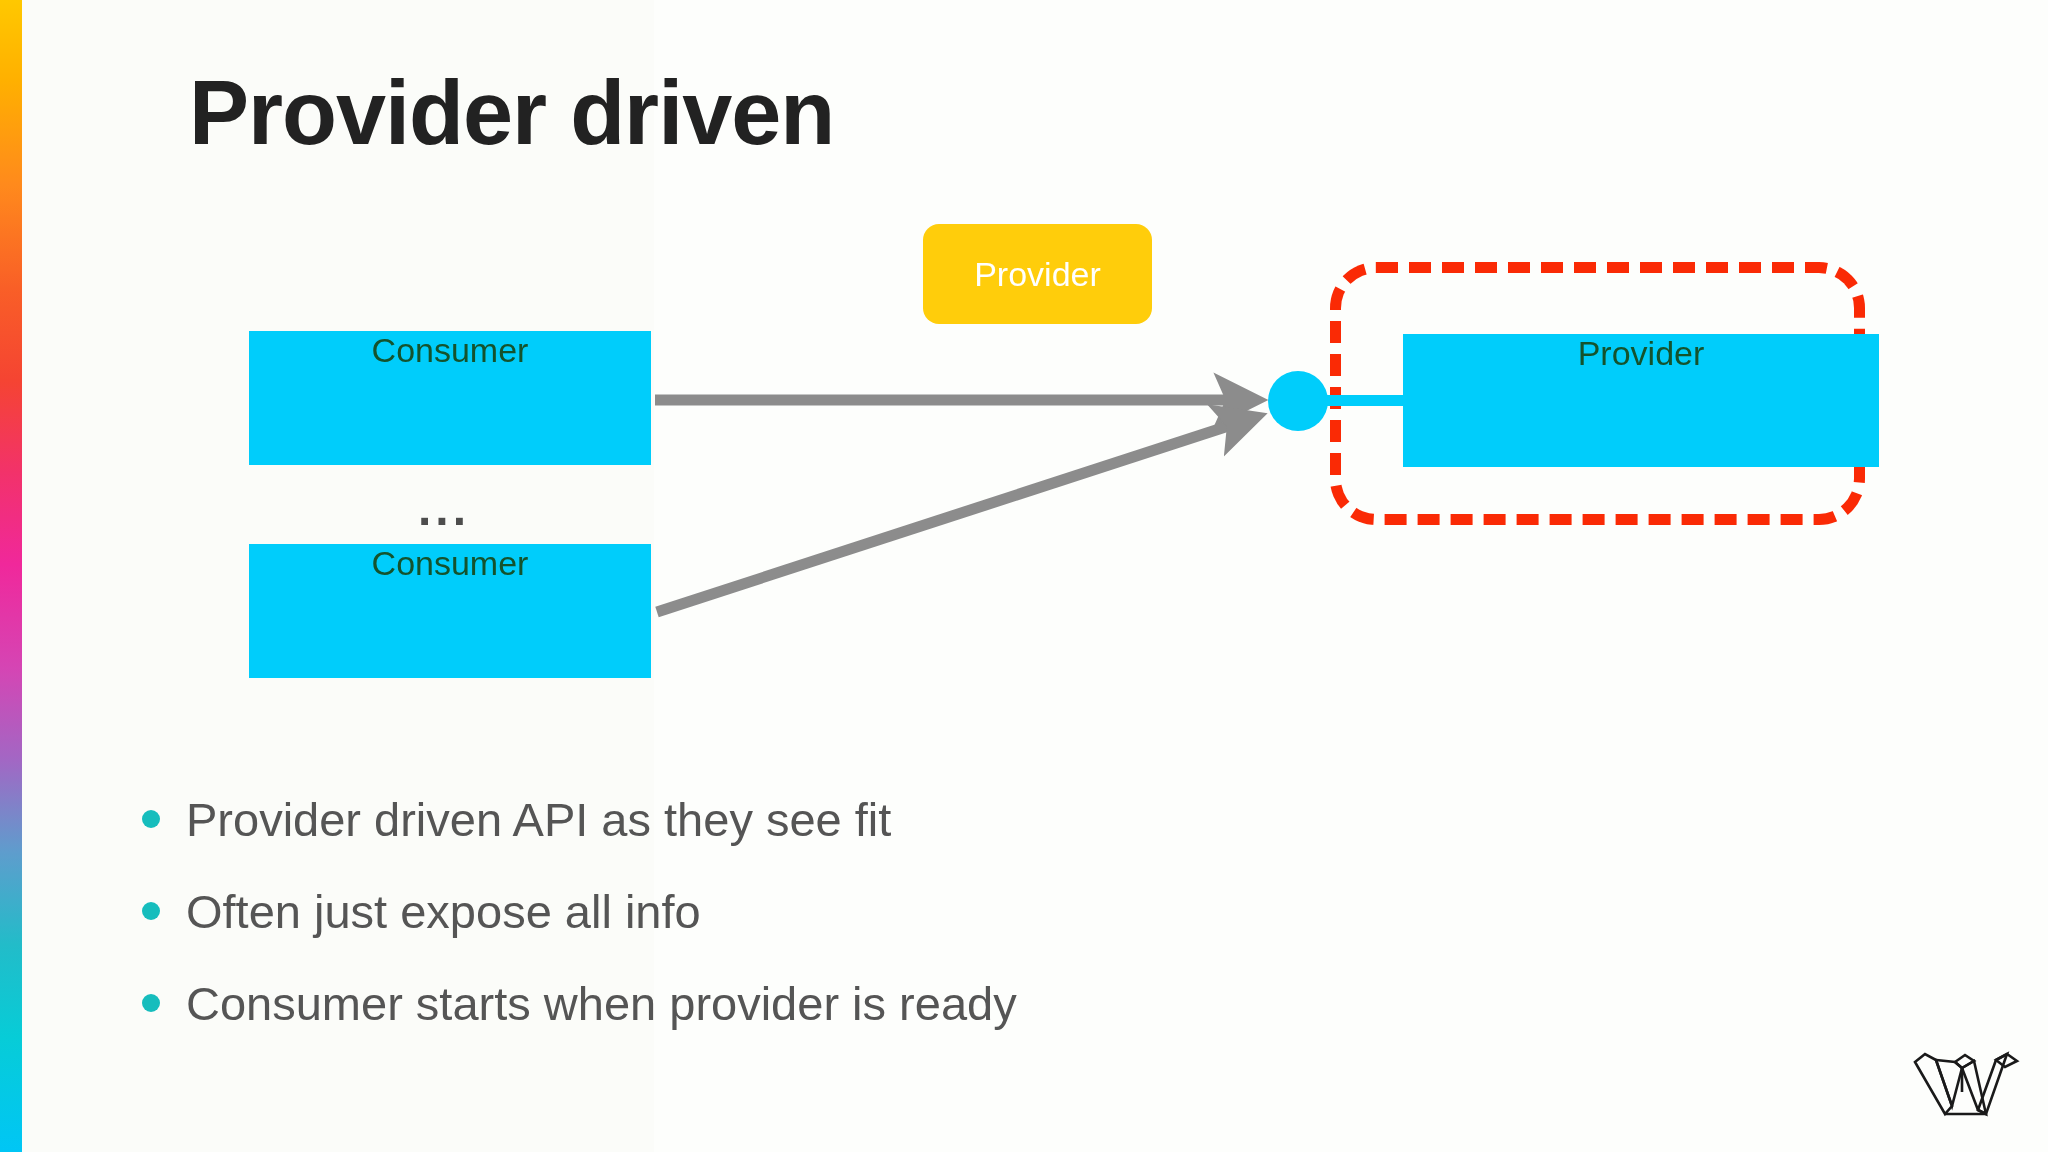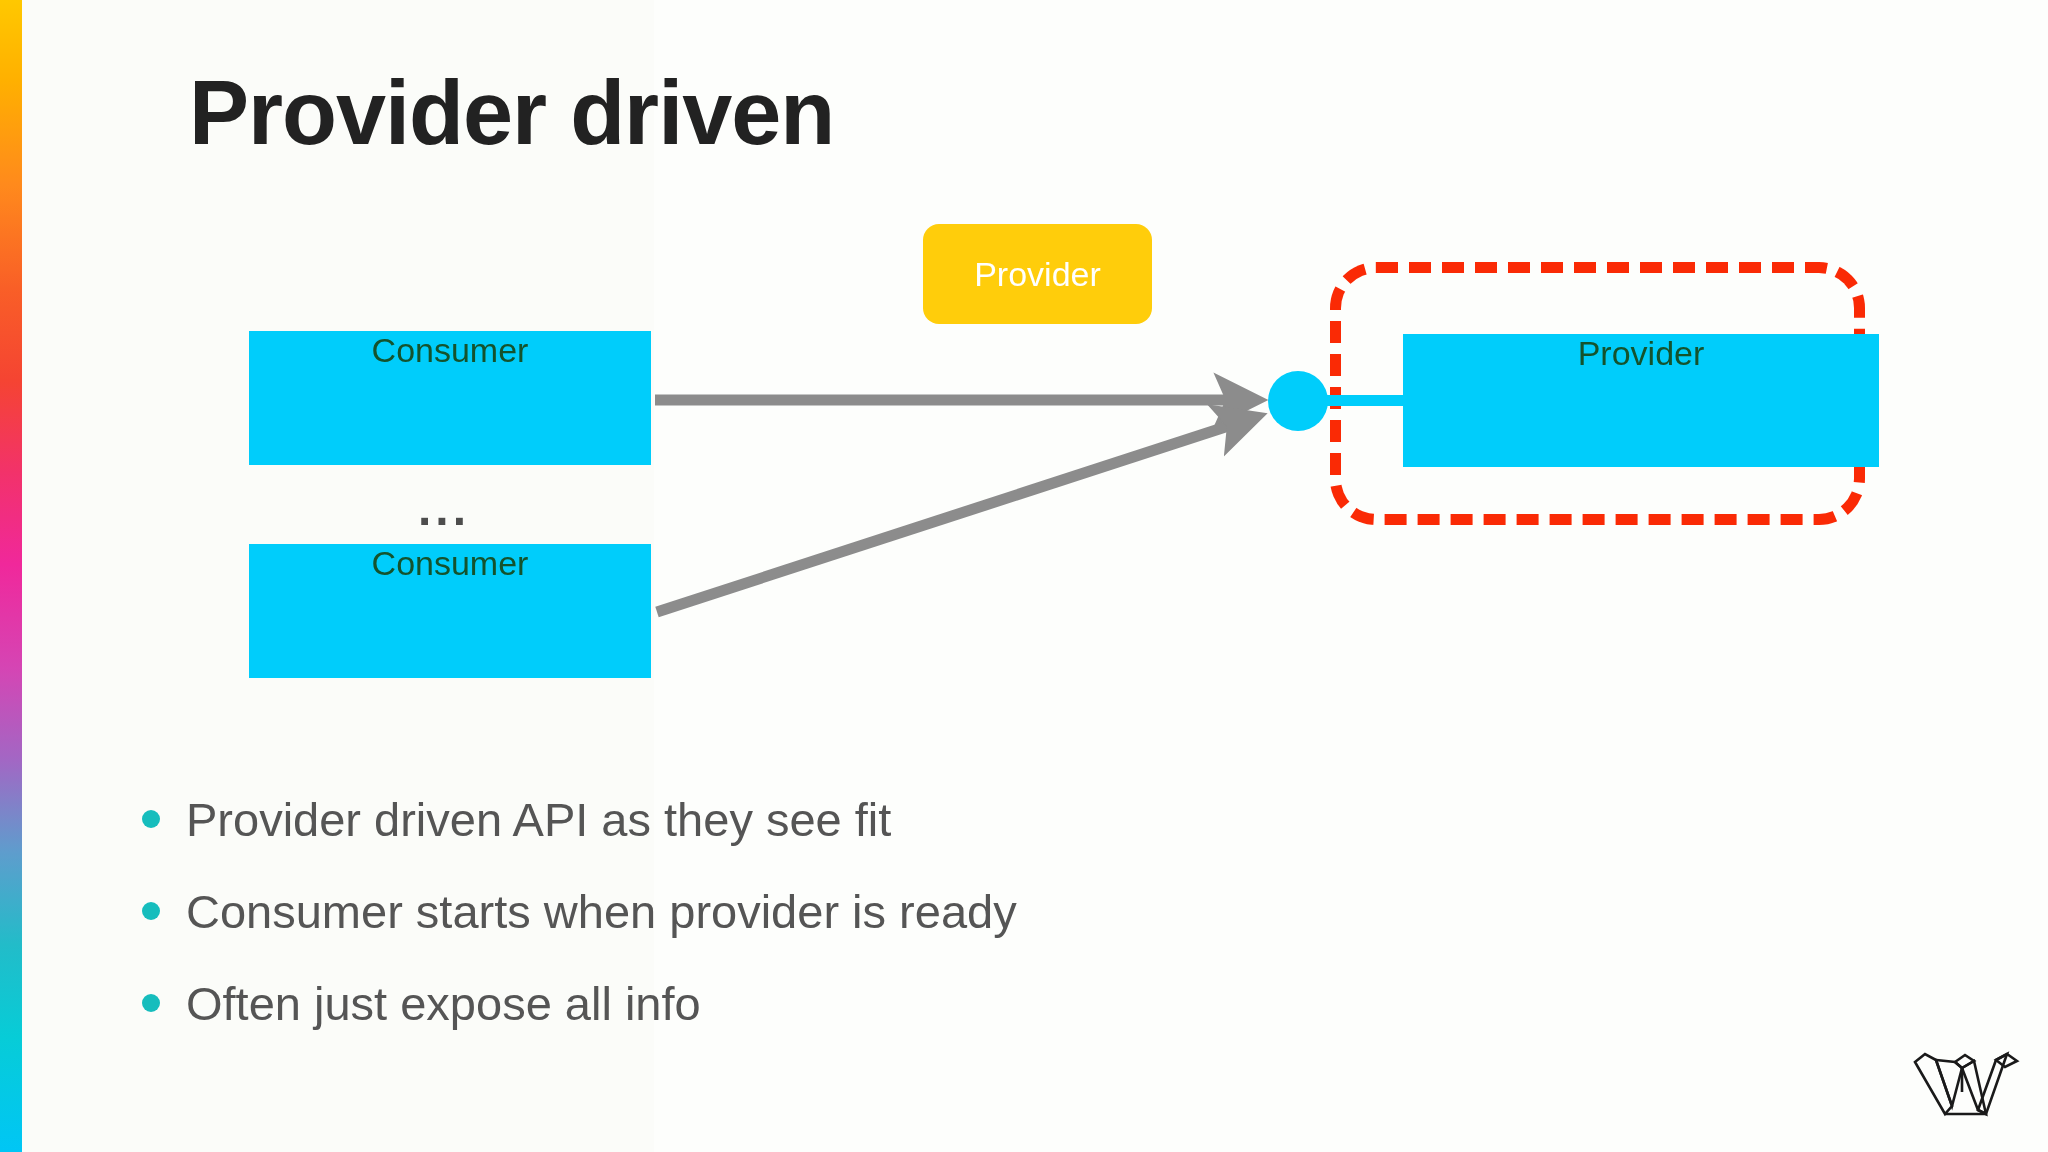--- a/index.html
+++ b/index.html
@@ -246,25 +246,25 @@
     <span>Provider</span>
   </div>
 
   <div id="bullet-list">
     <div class="bullet-row">
       <span class="bullet-dot"></span>
       <span class="bullet-text">Provider driven API as they see fit</span>
     </div>
     <div class="bullet-row">
       <span class="bullet-dot"></span>
-      <span class="bullet-text">Consumer starts when provider is ready</span>
+      <span class="bullet-text">Often just expose all info</span>
     </div>
     <div class="bullet-row">
       <span class="bullet-dot"></span>
-      <span class="bullet-text">Often just expose all info</span>
+      <span class="bullet-text">Consumer starts when provider is ready</span>
     </div>
   </div>
 
   <svg id="logo" viewBox="0 0 108 76" xmlns="http://www.w3.org/2000/svg">
     <g fill="none" stroke="#1a1a1a" stroke-width="2.6" stroke-linejoin="miter">
       <path d="M3,14 L13,6 L24,12 L40,58 L33,66 Z"></path>
       <path d="M24,12 L40,58 L50,20 L43,14 Z"></path>
       <path d="M43,14 L53,7 L62,13 L50,20 Z"></path>
       <path d="M50,20 L66,62 L74,66 L62,13 Z"></path>
       <path d="M66,62 L84,12 L95,6 L74,66 Z"></path>

